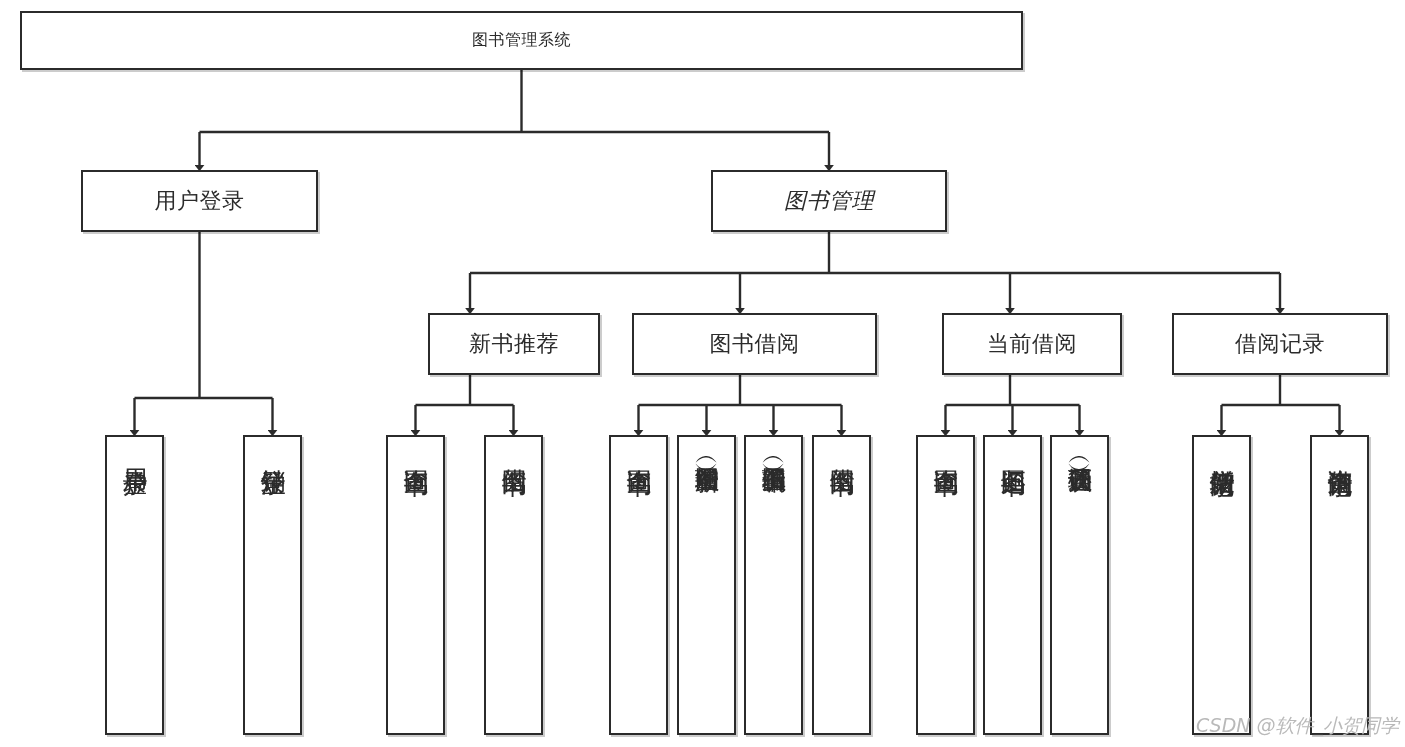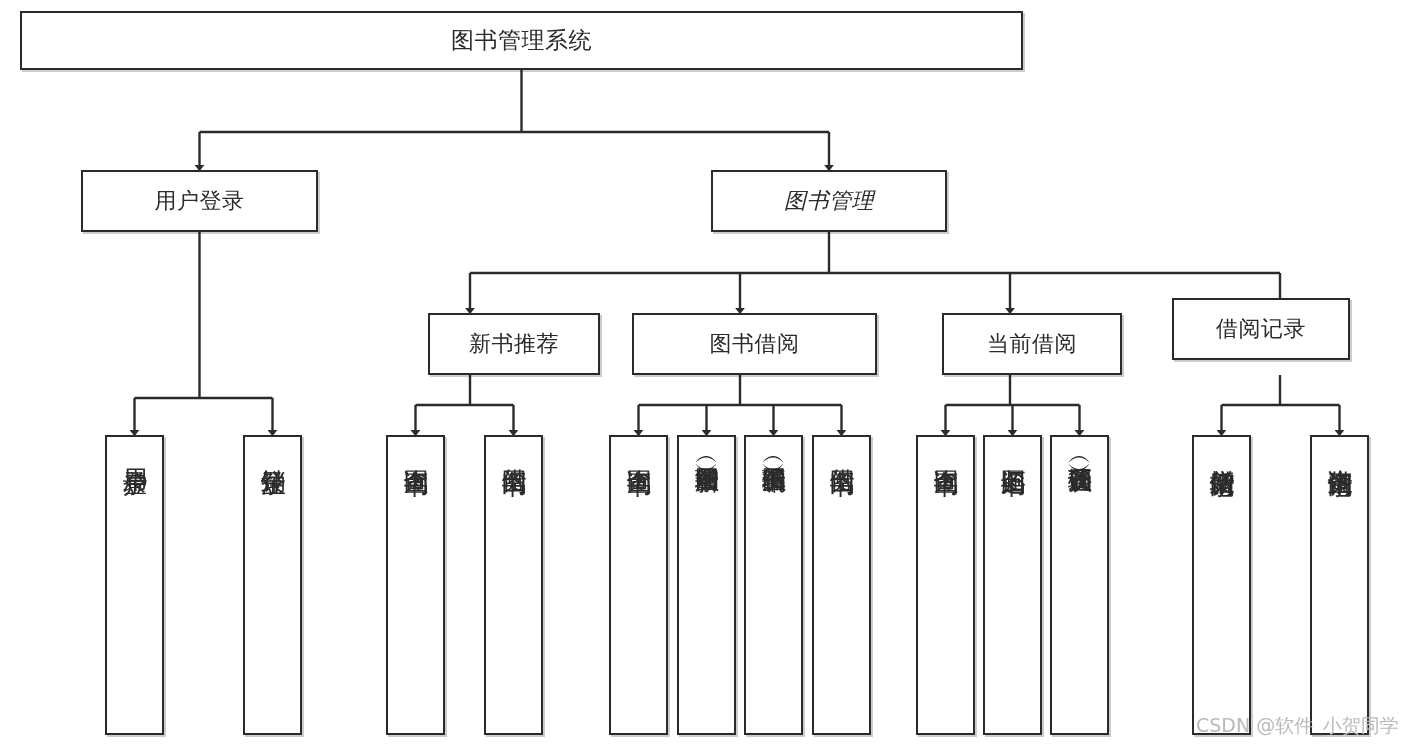--- a/index.html
+++ b/index.html
@@ -42,21 +42,21 @@
     display: block;
     text-align: center;
     line-height: 1.18;
     letter-spacing: 0.5px;
     white-space: nowrap;
   }
   .node.horizontal .label {
     font-size: 22px;
   }
   .node.root .label {
-    font-size: 23px;
+    font-size: 16px;
   }
   .node.vertical {
     align-items: flex-start;
     padding-top: 12px;
   }
   .node.vertical .label {
     writing-mode: vertical-rl;
     text-orientation: upright;
     font-size: 25px;
     line-height: 1.05;
@@ -136,21 +136,21 @@
       </div>
       <div class="node horizontal" style="left: 384px; top: 313px; width: 172px; height: 62px; margin-left: 44px;">
         <span class="label">新书推荐</span>
       </div>
       <div class="node horizontal" style="left: 632px; top: 313px; width: 245px; height: 62px;">
         <span class="label">图书借阅</span>
       </div>
       <div class="node horizontal" style="left: 902px; top: 313px; width: 180px; height: 62px; margin-left: 40px;">
         <span class="label">当前借阅</span>
       </div>
-      <div class="node horizontal" style="left: 1172px; top: 298px; width: 178px; height: 62px;">
+      <div class="node horizontal" style="left: 1172px; top: 313px; width: 216px; height: 62px;">
         <span class="label">借阅记录</span>
       </div>
       <div class="node vertical" style="left: 105px; top: 435px; width: 59px; height: 300px;">
         <span class="label">用户登录</span>
       </div>
       <div class="node vertical" style="left: 243px; top: 435px; width: 59px; height: 300px;">
         <span class="label">注销登录</span>
       </div>
       <div class="node vertical" style="left: 386px; top: 435px; width: 59px; height: 300px;">
         <span class="label">查询图书</span>
@@ -180,15 +180,15 @@
         <span class="label">确认归还（管理员）</span>
       </div>
       <div class="node vertical" style="left: 1192px; top: 435px; width: 59px; height: 300px;">
         <span class="label">新增借阅记录</span>
       </div>
       <div class="node vertical" style="left: 1310px; top: 435px; width: 59px; height: 300px;">
         <span class="label">查询借阅记录</span>
       </div>
     </div>
 
-  <div class="watermark" style="left:1196px; top:713px;">CSDN @软件_小贺同学</div>
+  <div class="watermark" style="left:1196px; top:713px;font-style:italic;">CSDN @软件_小贺同学</div>
 
 </div>
 
 </body></html>

